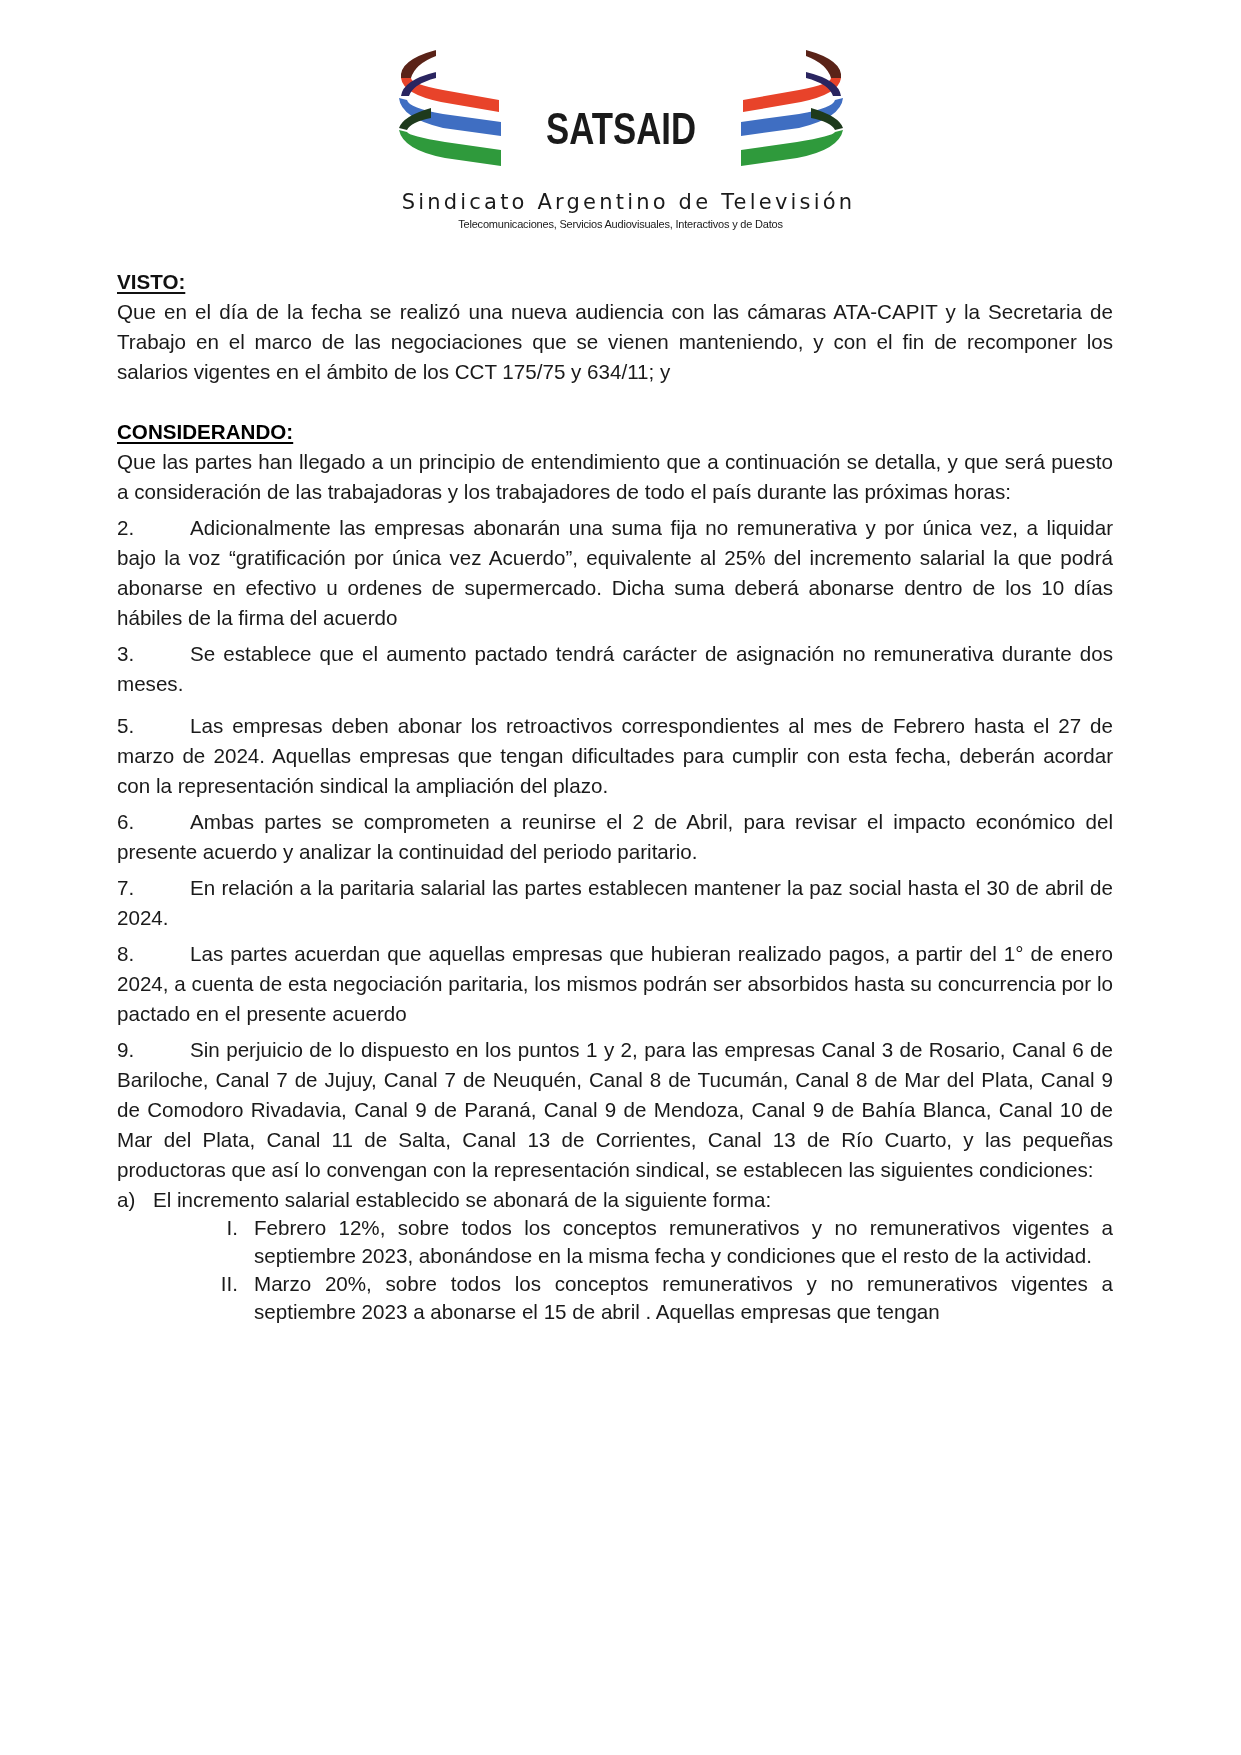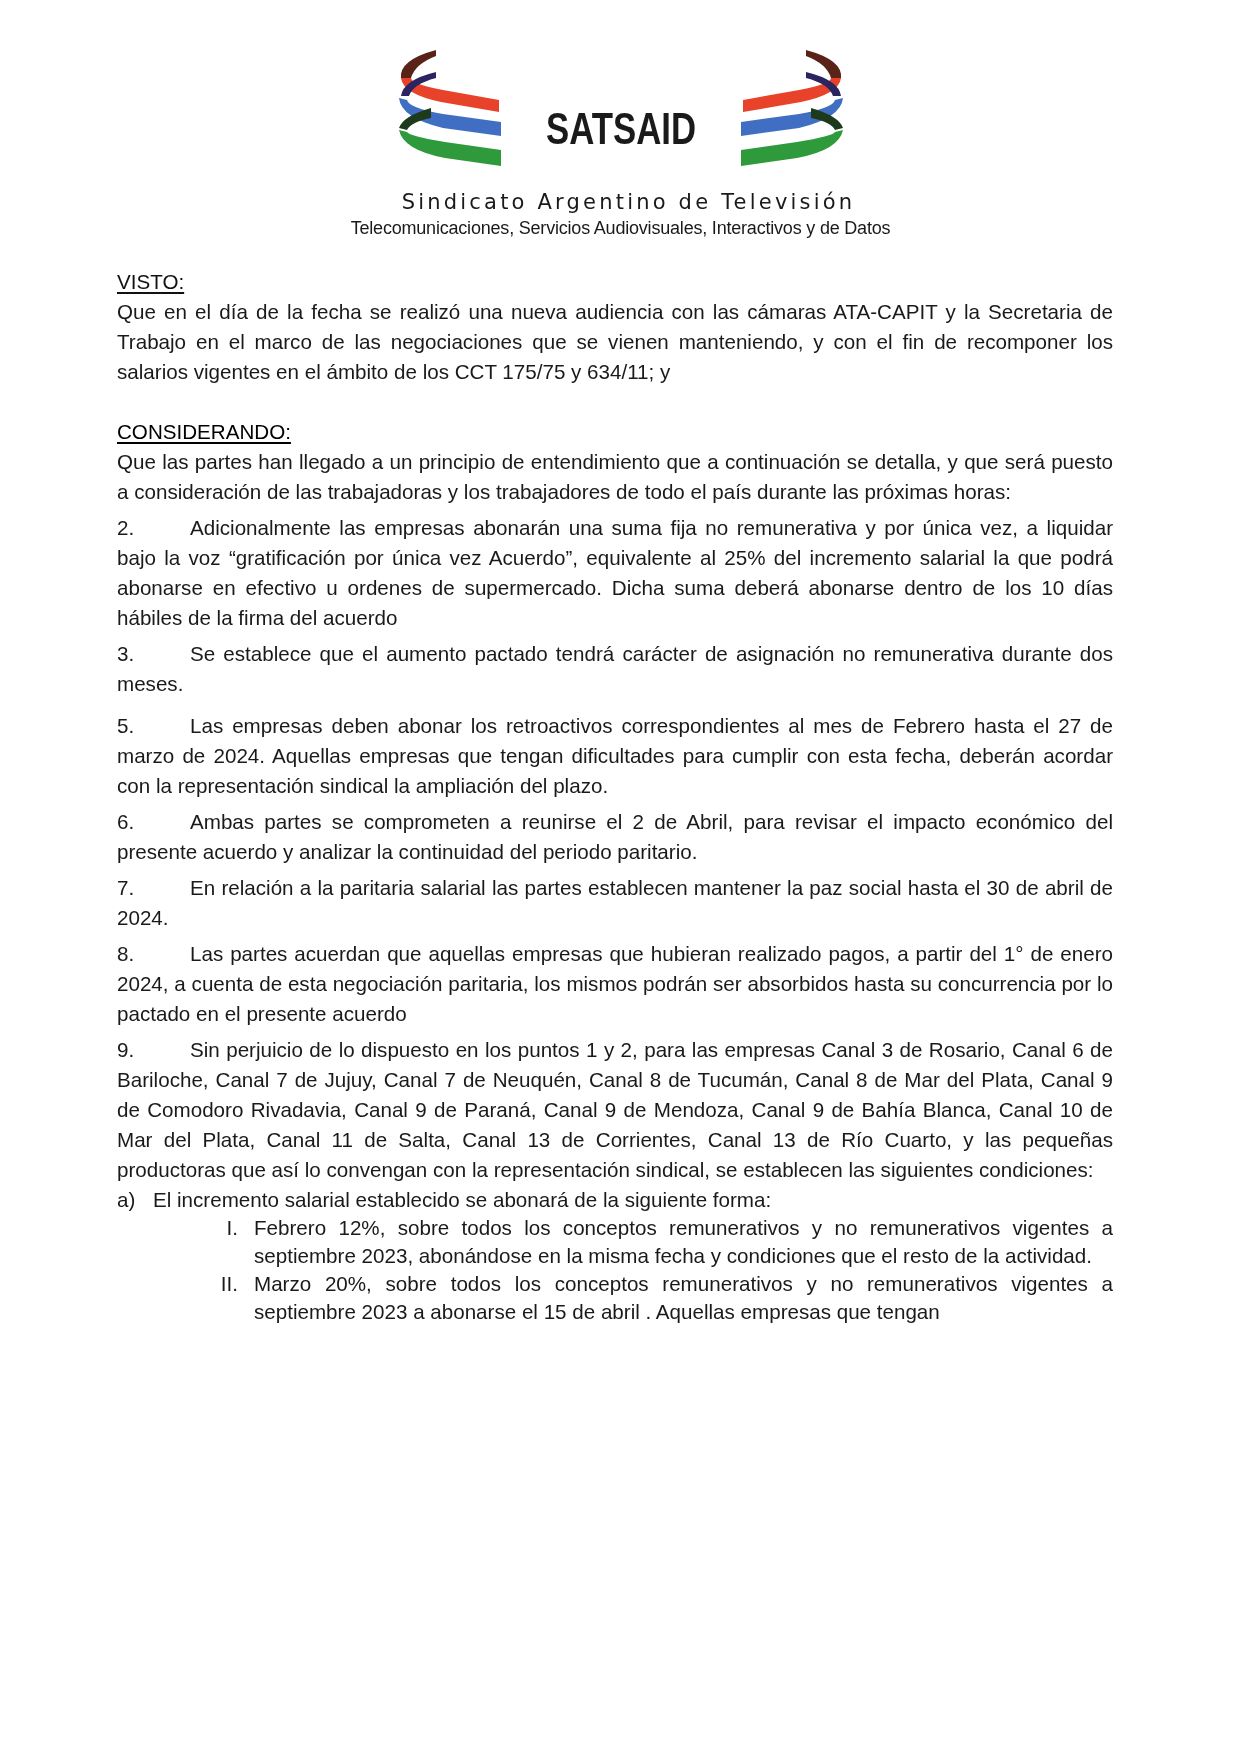--- a/index.html
+++ b/index.html
@@ -4,26 +4,26 @@
 <style>
   html, body { margin:0; padding:0; background:#ffffff; }
   body { width:1241px; height:1755px; position:relative; overflow:hidden;
          font-family:"Liberation Sans", sans-serif; color:#1a1a1a; }
   .logo { position:absolute; left:0; top:38px; width:1241px; height:200px; }
   .logo svg { display:block; margin:0 auto; }
   .logo-title { position:absolute; top:152px; left:8px; width:1241px; text-align:center;
                 font-family:"DejaVu Sans", sans-serif; font-weight:normal; font-size:21px;
                 letter-spacing:3.2px; color:#1a1a1a; }
   .logo-sub { position:absolute; top:180px; left:0; width:1241px; text-align:center;
-              font-family:"Liberation Sans Narrow","Liberation Sans", sans-serif; font-size:18px;
+              font-family:"Liberation Sans Narrow","Liberation Sans", sans-serif; font-size:11px;
               letter-spacing:-0.2px; color:#1a1a1a; }
   .content { position:absolute; left:117px; top:267px; width:996px;
              font-size:20.6px; line-height:30px; }
   .content p { margin:0; text-align:justify; }
-  .h { font-weight:normal; text-decoration:underline; text-underline-offset:3px; }
+  .h { font-weight:bold; text-decoration:underline; text-underline-offset:3px; }
   .h.visto { color:#111111; }
   .h.cons { color:#000000; margin-top:30px; }
   .item { text-align:justify; margin:0; }
   .item .num { display:inline-block; width:73px; }
   .gap { height:6px; }
   .sub-a { margin-left:38px; margin-top:4px; line-height:29px; }
   .sub-a .lbl { display:inline-block; width:36px; }
   .roman { margin-left:137px; padding-left:0; line-height:28px; position:relative; }
   .roman .rn { position:absolute; left:-56px; width:40px; text-align:right; }
   .roman p { text-align:justify; margin:0; }

